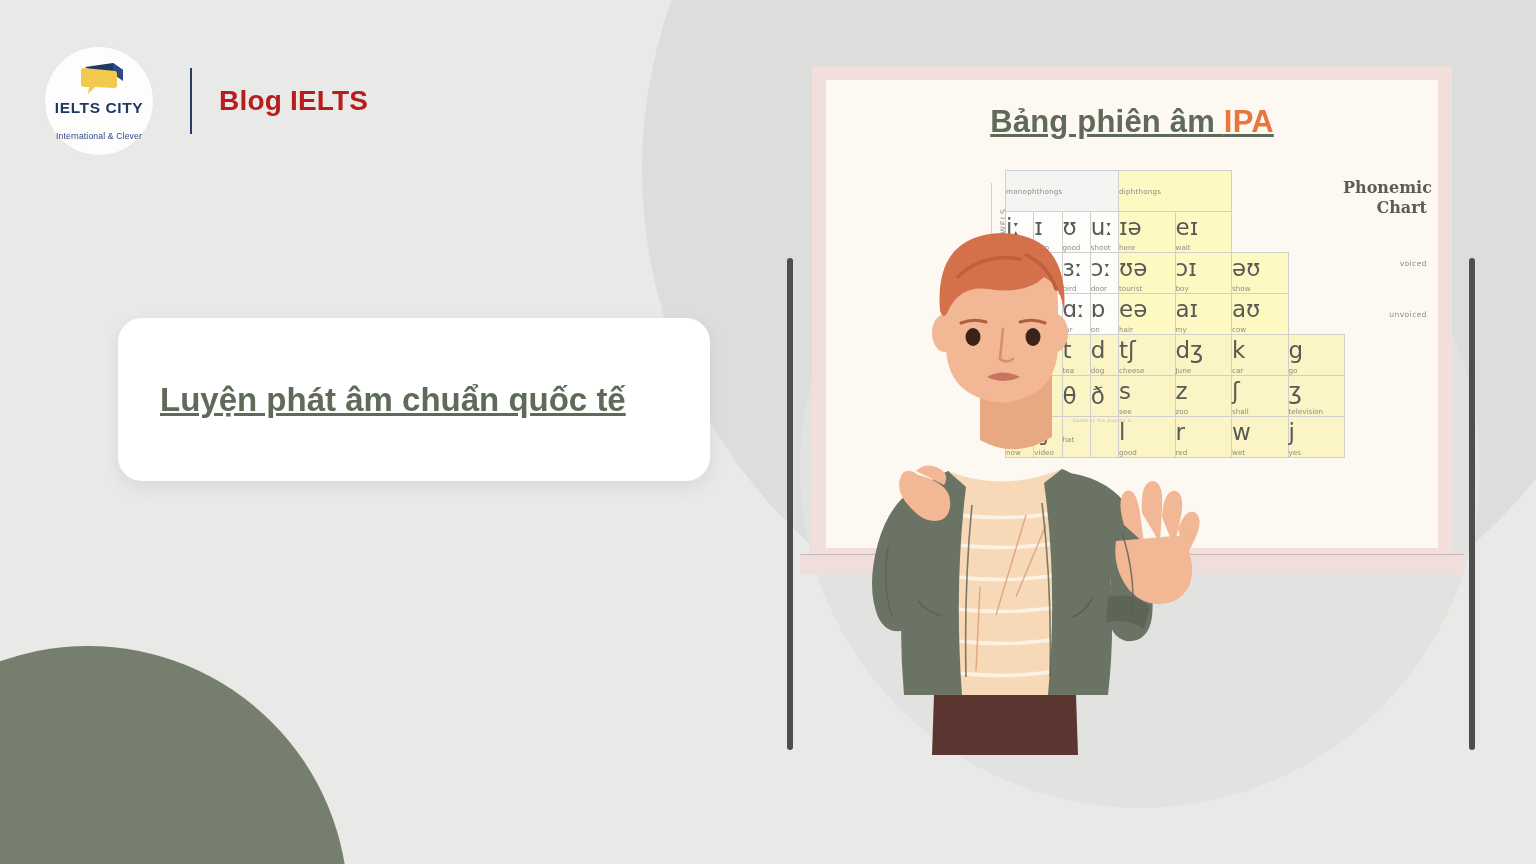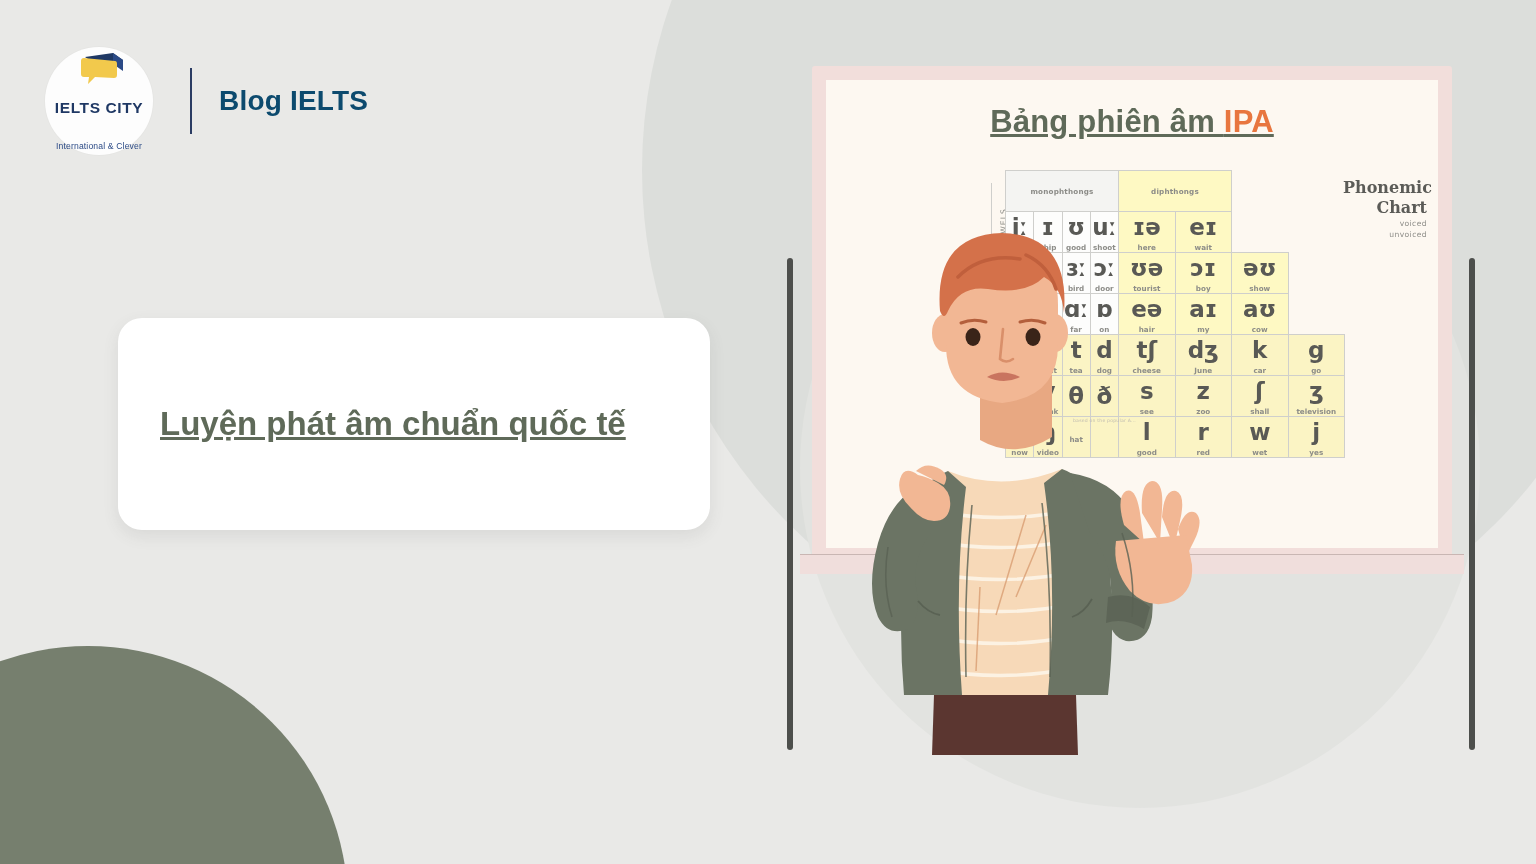--- a/index.html
+++ b/index.html
@@ -32,44 +32,43 @@
     position:absolute; left:45px; top:47px;
     display:flex; align-items:center; gap:0;
     z-index:30;
   }
   #logo-badge{
     width:108px; height:108px; border-radius:50%;
     background:#fdfdfd;
     display:flex; flex-direction:column;
     align-items:center; justify-content:center;
     box-shadow:0 0 0 1px rgba(0,0,0,0.015);
-    gap:10px;
   }
   #logo-mark{ width:56px; height:36px; margin-bottom:3px; }
   #logo-name{
     font-size:15.5px; font-weight:bold; letter-spacing:.6px;
     color:#1f3864; line-height:1;
   }
   #logo-tagline{
     font-size:8.6px; color:#2b4a86; letter-spacing:.15px;
     margin-top:16px;
   }
   #header-divider{
     width:2px; height:66px; background:#2b3c63;
     margin-left:37px; margin-right:27px;
   }
   #header-title{
-    font-size:28px; color:#0c4a6e; font-weight:600;
+    font-size:28px; color:#b91c1c; font-weight:600;
     letter-spacing:.2px;
   }
 
   
   #headline-card{
     position:absolute; left:118px; top:318px;
-    width:592px; height:212px;
+    width:592px; height:163px;
     background:#ffffff; border-radius:24px;
     box-shadow:0 6px 16px rgba(80,80,80,.10);
     display:flex; flex-direction:column; justify-content:center;
     padding:0 42px;
     z-index:30;
   }
   .headline-line{
     font-size:33px; font-weight:bold; line-height:1.33;
     color:#5f6a59; white-space:nowrap;
   }
@@ -119,24 +118,23 @@
   }
   #ipa-grid{
     position:absolute; left:0; top:0;
     width:340px;
     border-collapse:collapse;
     table-layout:fixed;
   }
   #ipa-grid td{
     border:.8px solid #cfcfcc;
     width:42.5px; height:41px;
-    text-align:center; vertical-align:middle;
+    text-align:left; vertical-align:middle;
     padding:0; position:relative;
     background:#fdfdfc;
-    font-weight:bold;
   }
   #ipa-grid td.hdr{
     height:13px; font-size:7.2px; color:#8b8b87;
     letter-spacing:.2px; background:#f4f4f2;
   }
   #ipa-grid td.blank{ border:none; background:transparent; }
   #ipa-grid td.shaded{ background:#fef9c3; }
   #ipa-grid td.yellow{ background:#fbf4c4; }
   .sym{ font-size:23px; color:#595955; line-height:1; display:block; margin-top:4px;}
   .word{ font-size:7.2px; color:#8d8d88; display:block; margin-top:4px; }
@@ -162,20 +160,21 @@
     position:absolute; right:-2px; top:8px;
     width:84px; text-align:right;
     font-family:"DejaVu Serif", serif;
   }
   #phonemic-legend .legend-title{
     font-size:16px; font-weight:bold; color:#5b5b57; line-height:1.25;
   }
   #phonemic-legend .legend-sub{
     font-size:7.6px; color:#8d8d88; line-height:1.45; letter-spacing:.4px;
     font-family:"DejaVu Sans", sans-serif;
+    margin-top:40px;
   }
   #chart-footnote{
     position:absolute; left:68px; top:248px;
     font-size:4.6px; color:#c0bcb0; letter-spacing:.2px;
   }
 
   
   #character{
     position:absolute; left:830px; top:225px;
     width:400px; height:530px; z-index:20;

